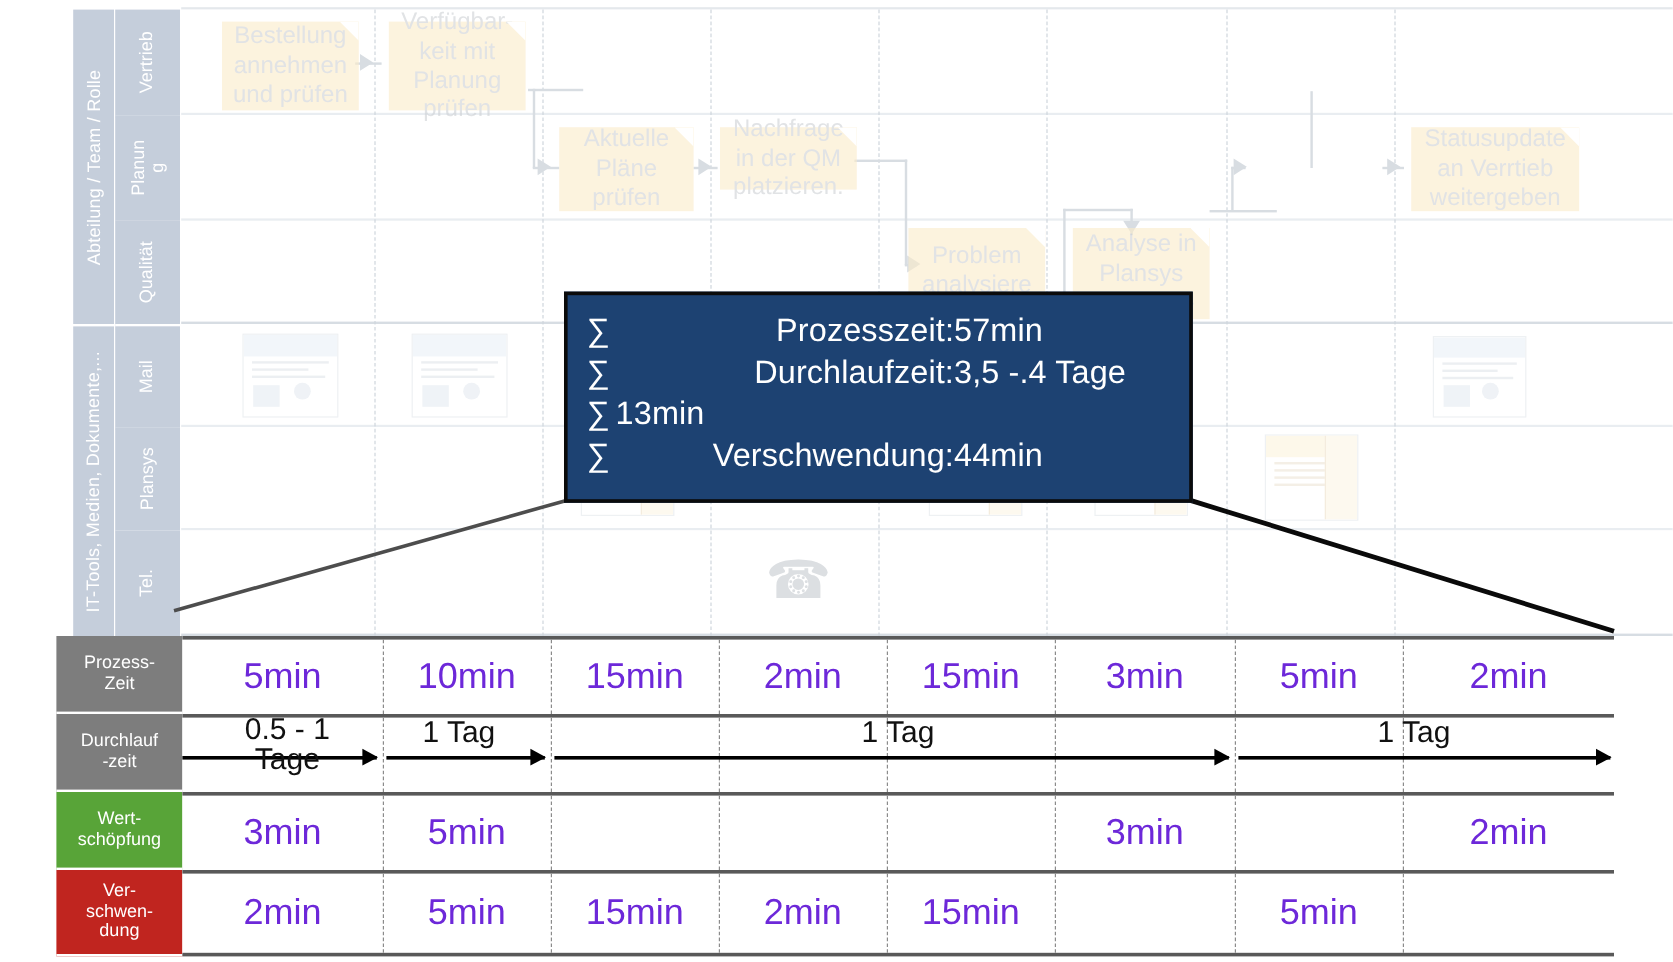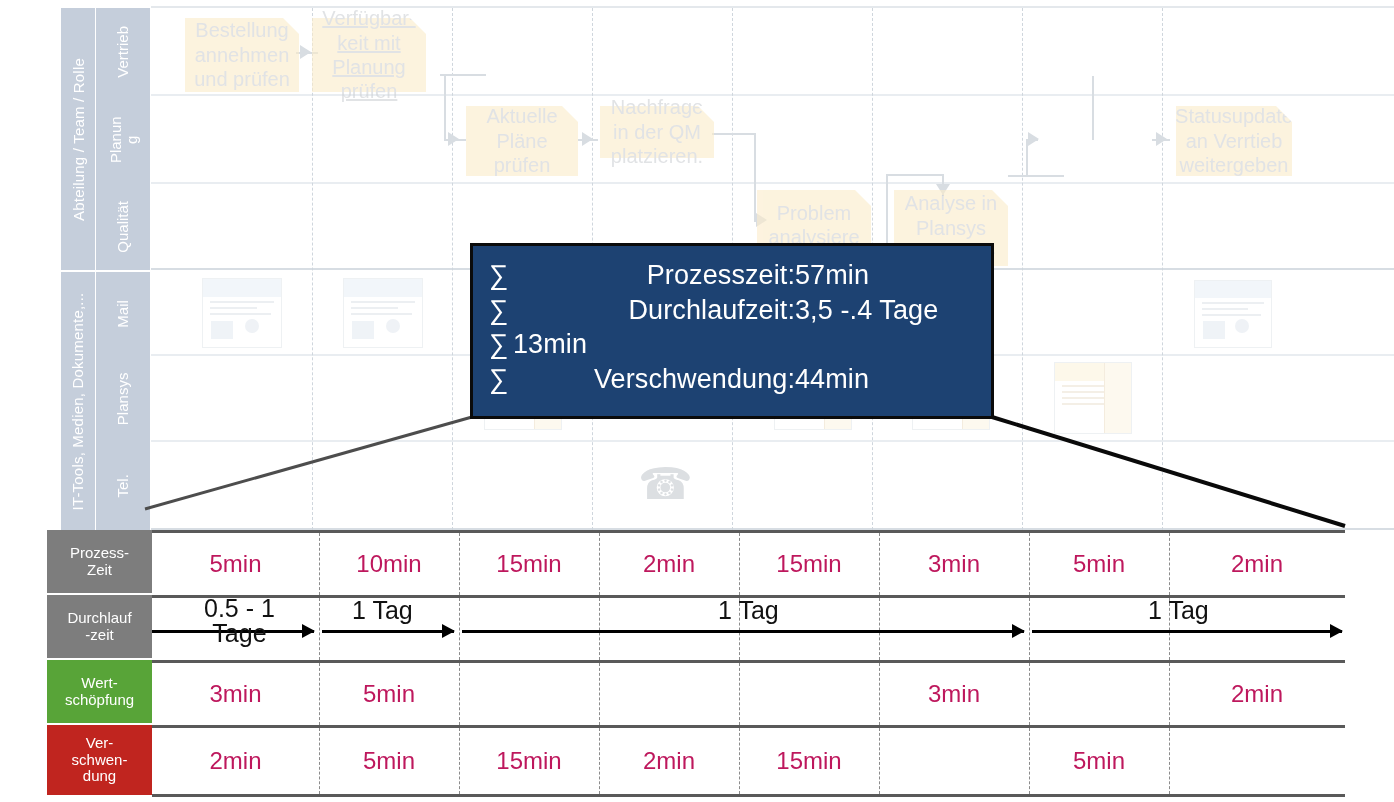--- a/index.html
+++ b/index.html
@@ -82,21 +82,21 @@
          color:#ffffff;font-size:15px;line-height:1.12;text-align:center;
          display:flex;align-items:center;justify-content:center;
          border-bottom:2px solid #ffffff;}
   .mhead.grey{background:#7d7d7d;}
   .mhead.green{background:#58a438;}
   .mhead.red{background:#c0251f;}
   .mbody{position:absolute;left:105px;width:1193px;box-sizing:border-box;
          border-top:3px solid #595959;background:#fff;}
   .mbody.last{border-bottom:3px solid #595959;}
   .mcell{position:absolute;top:0;bottom:0;display:flex;align-items:center;
-         justify-content:center;font-size:24px;color:#be185d;}
+         justify-content:center;font-size:30px;color:#6d28d9;}
   .mcellsep{position:absolute;top:0;bottom:0;width:0;border-left:1px dashed #8b8b8b;}
 
   
   .darrow{position:absolute;height:3px;background:#000;}
   .darrow .head{position:absolute;right:-1px;top:-6px;width:0;height:0;
          border-top:7px solid transparent;border-bottom:7px solid transparent;
          border-left:13px solid #000;}
   .dlabel{position:absolute;font-size:25px;color:#111;white-space:nowrap;}
 
   .topline{position:absolute;left:151px;top:6px;width:1243px;height:2px;background:#e4e8ec;}
@@ -178,42 +178,42 @@
   <div class="conn conn-h" style="left:1026px;top:139px;width:12px;"></div>
   <div class="arrowhead" style="left:1028px;top:132px;"></div>
 
   <div class="conn conn-h" style="left:1152px;top:139px;width:18px;"></div>
   <div class="arrowhead" style="left:1156px;top:132px;"></div>
 
   <div class="pbox" style="left:185px;top:18px;width:114px;height:74px;">
     <span>Bestellung annehmen und prüfen</span>
     </div>
 
-  <div class="pbox" style="left:312px;top:18px;width:114px;height:74px;text-decoration:underline;">
+  <div class="pbox" style="left:324px;top:18px;width:114px;height:74px;">
     <span>Verfügbar-keit mit Planung prüfen</span>
     </div>
 
   <div class="pbox" style="left:466px;top:106px;width:112px;height:70px;">
     <span>Aktuelle Pläne prüfen</span>
     </div>
 
   <div class="pbox" style="left:600px;top:106px;width:114px;height:52px;">
     <span>Nachfrage in der QM platzieren.</span>
     </div>
 
   <div class="pbox" style="left:757px;top:190px;width:114px;height:70px;">
     <span>Problem analysiere</span>
     </div>
 
   <div class="pbox" style="left:894px;top:190px;width:114px;height:76px;">
     <span>Analyse in Plansys dokumen-</span>
     </div>
 
 
-  <div class="pbox" style="left:1176px;top:106px;width:116px;height:70px;">
+  <div class="pbox" style="left:1176px;top:106px;width:140px;height:70px;">
     <span>Statusupdate an Verrtieb weitergeben</span>
     </div>
 
   <div class="thumb" style="left:202px;top:278px;width:80px;height:70px;">
     <div class="hd"></div>
       <div class="ln"></div>
       <div class="ln" style="width:60%;"></div>
     <div class="ln" style="width:78%;"></div>
       <div class="blk"></div>
       <div class="circ"></div>

